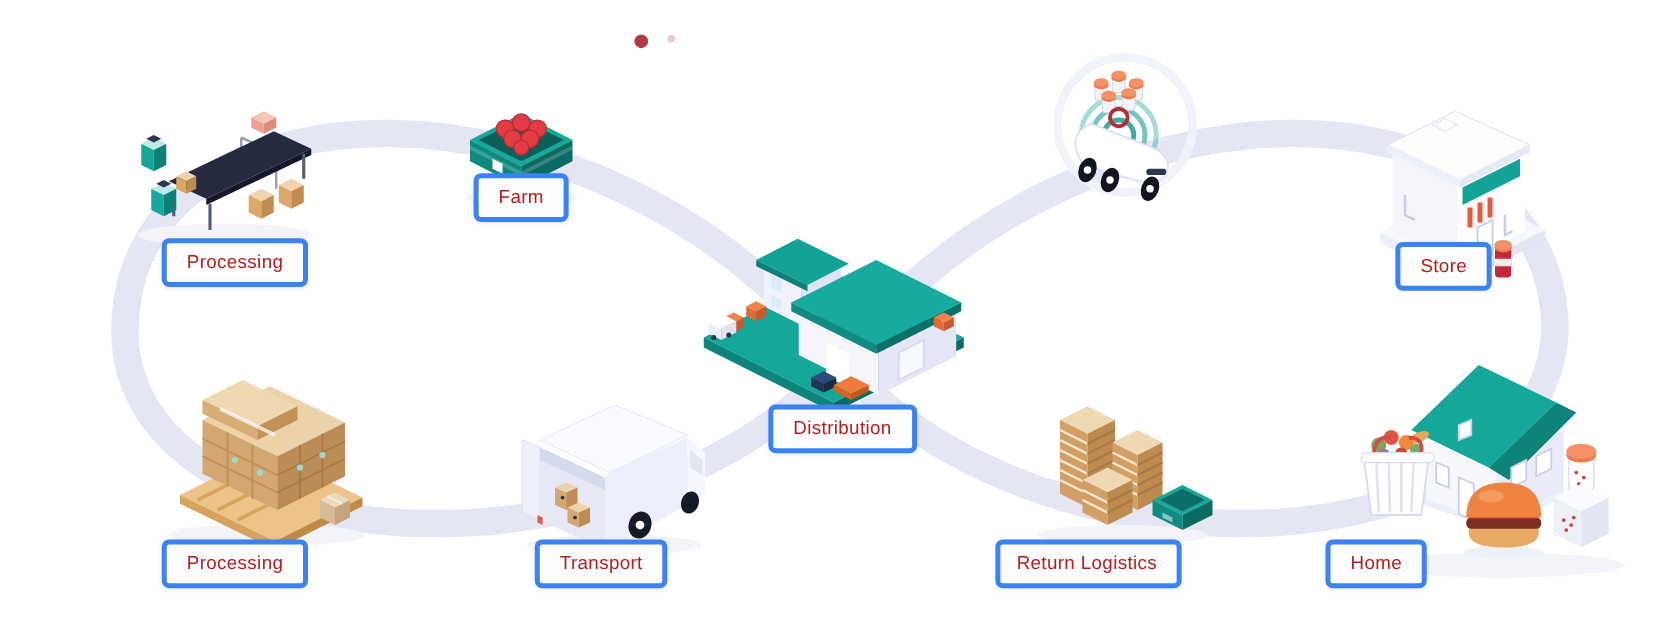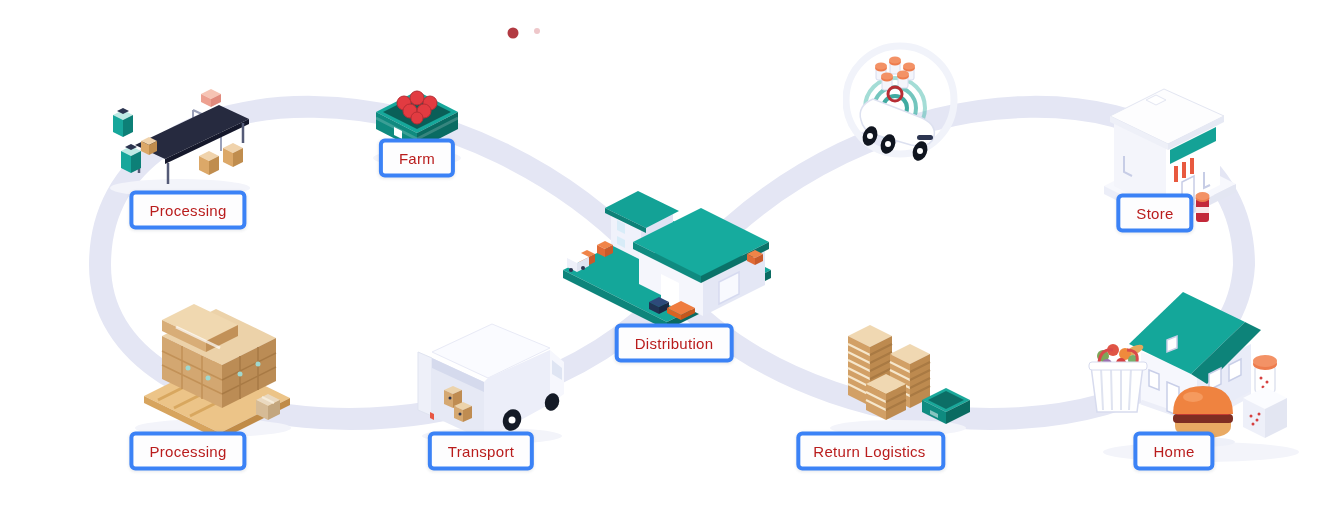--- a/index.html
+++ b/index.html
@@ -310,17 +310,17 @@
   </div>
   <div class="chip" style="left:188px;top:451px;">
     <span>Processing</span>
   </div>
   <div class="chip" style="left:481px;top:451px;text-align:center;">
     <span>Transport</span>
   </div>
   <div class="chip" style="left:871px;top:451px;padding-left:13px;">
     <span>Return Logistics</span>
   </div>
-  <div class="chip" style="left:1174px;top:451px;">
+  <div class="chip" style="left:1101px;top:451px;">
     <span>Home</span>
   </div>
 
 </div>
 
 </body></html>

